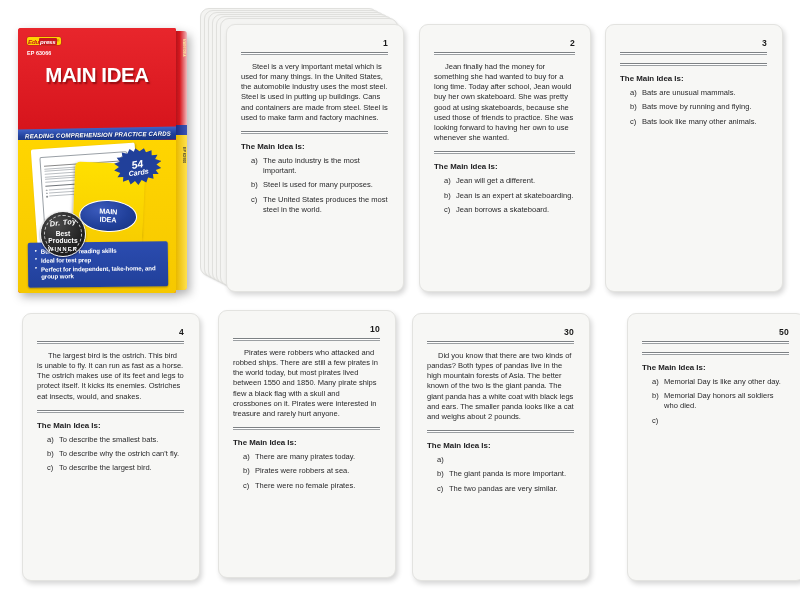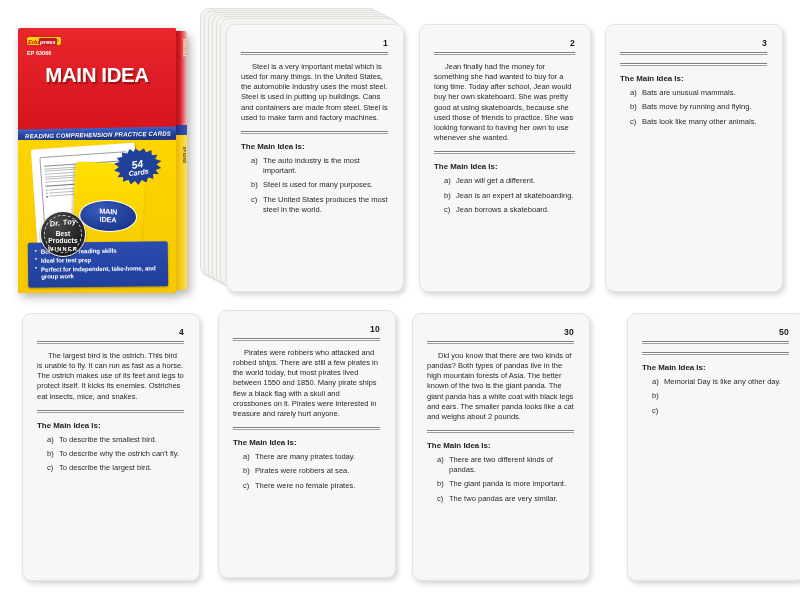--- a/index.html
+++ b/index.html
@@ -557,27 +557,27 @@
       <li class="opt">
         <span class="opt-key">c)</span>
         <span class="opt-txt">Bats look like many other animals.</span>
       </li>
     </ul>
   </div>
 
   <div class="card" style="left:22px; top:313px; width:178px; height:268px;">
     <div class="card-num">4</div>
     <div class="rule"></div>
-    <div class="passage">The largest bird is the ostrich. This bird is unable to fly. It can run as fast as a horse. The ostrich makes use of its feet and legs to protect itself. It kicks its enemies. Ostriches eat insects, mice, and snakes.</div>
+    <div class="passage">The largest bird is the ostrich. This bird is unable to fly. It can run as fast as a horse. The ostrich makes use of its feet and legs to protect itself. It kicks its enemies. Ostriches eat insects, would, and snakes.</div>
     <div class="rule2"></div>
     <div class="qlabel">The Main Idea Is:</div>
     <ul class="opts">
       <li class="opt">
         <span class="opt-key">a)</span>
-        <span class="opt-txt">To describe the smallest bird.</span>
+        <span class="opt-txt">To describe the smallest bats.</span>
       </li>
       <li class="opt">
         <span class="opt-key">b)</span>
         <span class="opt-txt">To describe why the ostrich can't fly.</span>
       </li>
       <li class="opt">
         <span class="opt-key">c)</span>
         <span class="opt-txt">To describe the largest bird.</span>
       </li>
     </ul>
@@ -607,21 +607,20 @@
 
   <div class="card" style="left:412px; top:313px; width:178px; height:268px;">
     <div class="card-num">30</div>
     <div class="rule"></div>
     <div class="passage">Did you know that there are two kinds of pandas? Both types of pandas live in the high mountain forests of Asia. The better known of the two is the giant panda. The giant panda has a white coat with black legs and ears. The smaller panda looks like a cat and weighs about 2 pounds.</div>
     <div class="rule2"></div>
     <div class="qlabel">The Main Idea Is:</div>
     <ul class="opts">
       <li class="opt">
         <span class="opt-key">a)</span>
-        <span class="opt-txt">There are two different kinds of pandas.</span>
       </li>
       <li class="opt">
         <span class="opt-key">b)</span>
         <span class="opt-txt">The giant panda is more important.</span>
       </li>
       <li class="opt">
         <span class="opt-key">c)</span>
         <span class="opt-txt">The two pandas are very similar.</span>
       </li>
     </ul>
@@ -632,20 +631,21 @@
     <div class="rule"></div>
     <div class="rule2"></div>
     <div class="qlabel">The Main Idea Is:</div>
     <ul class="opts">
       <li class="opt">
         <span class="opt-key">a)</span>
         <span class="opt-txt">Memorial Day is like any other day.</span>
       </li>
       <li class="opt">
         <span class="opt-key">b)</span>
+        <span class="opt-txt">Memorial Day honors all soldiers who died.</span>
       </li>
       <li class="opt">
         <span class="opt-key">c)</span>
       </li>
     </ul>
   </div>
 
 </div>
 
 </body></html>

